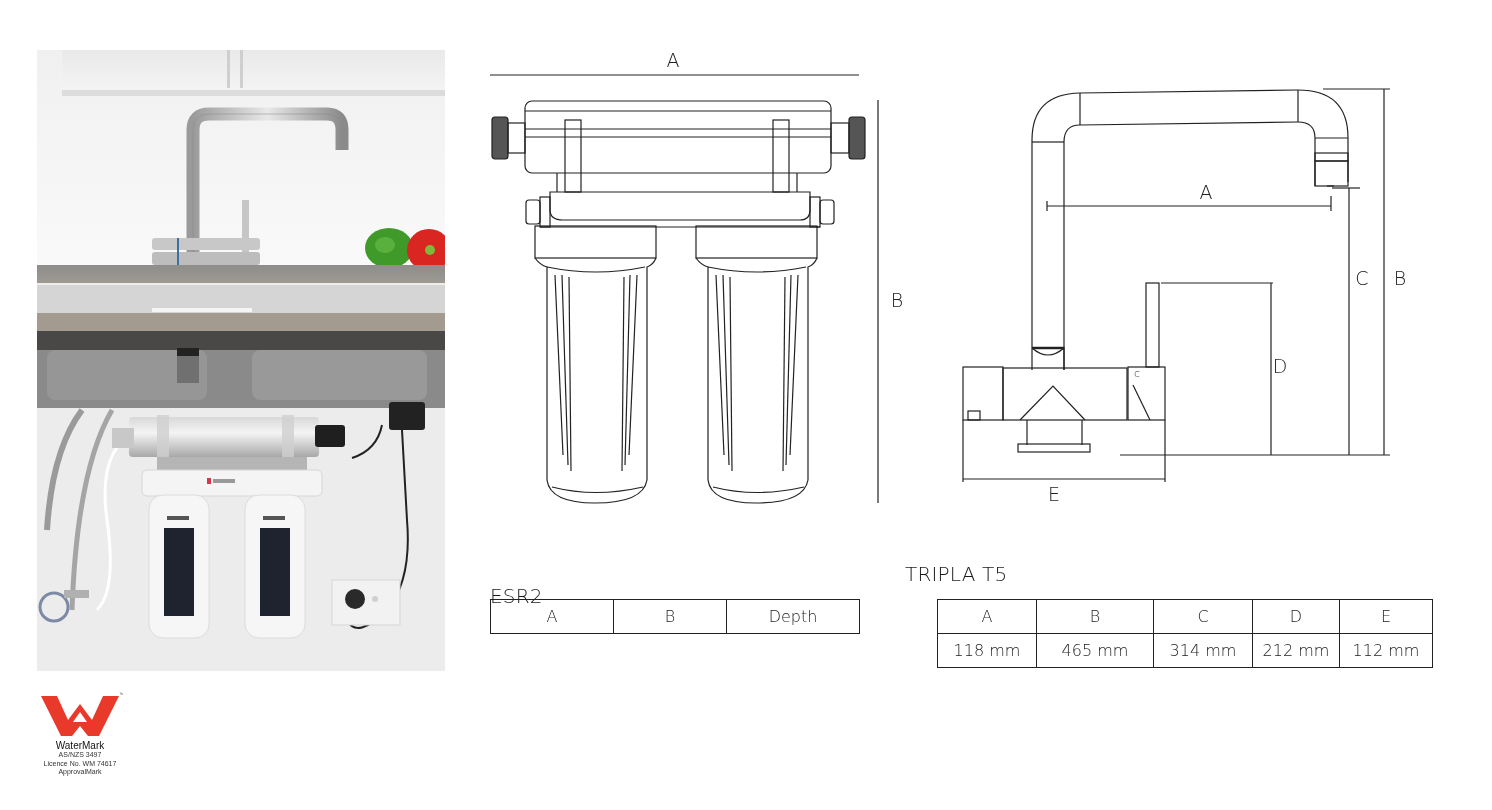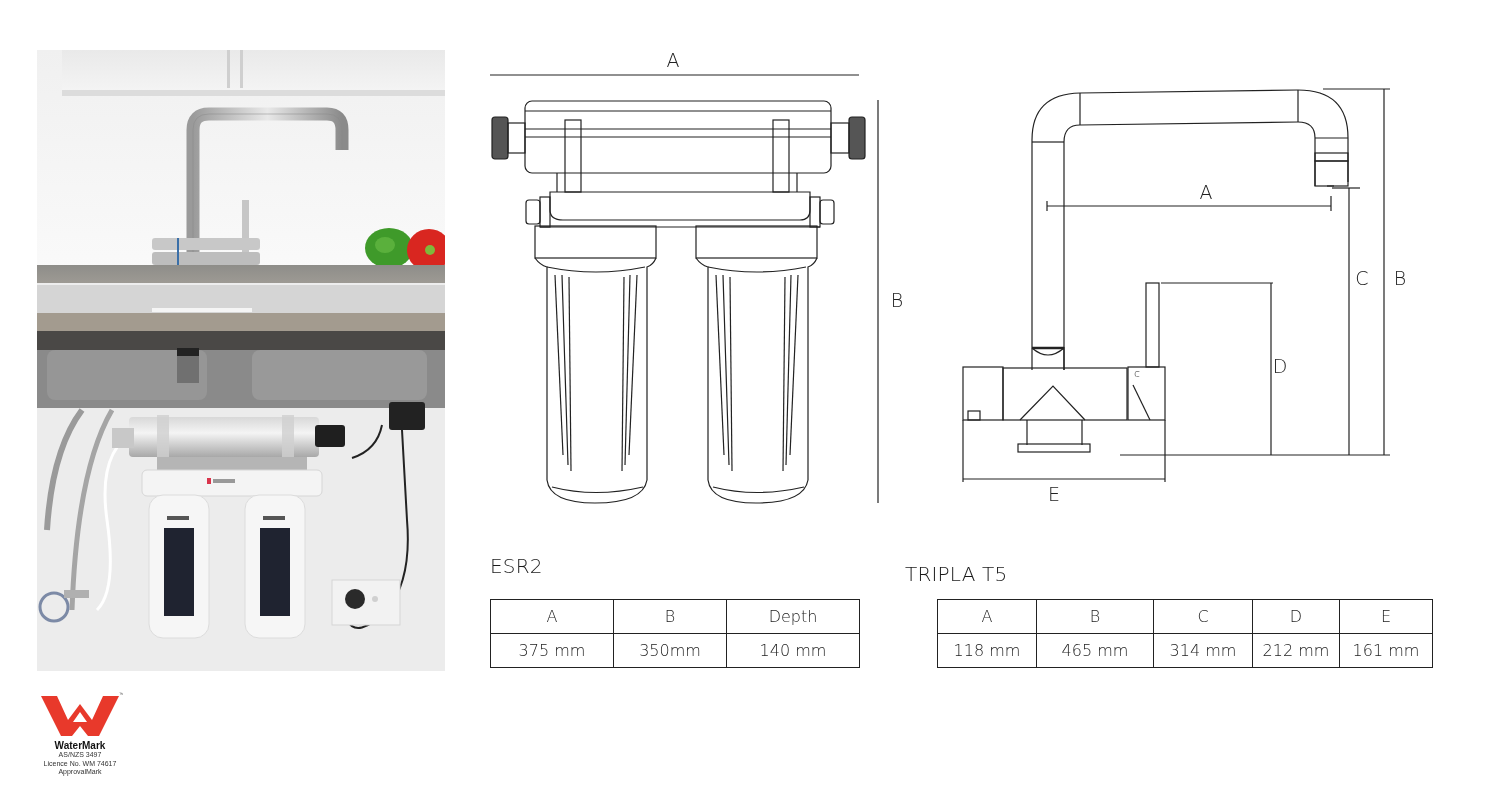--- a/index.html
+++ b/index.html
@@ -18,21 +18,21 @@
   
   .product-title { position:absolute; font-size:20px; font-weight:300; letter-spacing:0.2px; color:#1a1a1a; }
 
   
   table.spec { position:absolute; border-collapse:collapse; font-size:16px; color:#222; }
   table.spec td { border:1.3px solid #222; text-align:center; height:33px; padding:0; font-weight:300; }
 
   
   .wm { left:30px; top:690px; width:100px; text-align:center; }
   .wm .logo { display:block; margin:0 auto; }
-  .wm .name { font-family:"Liberation Sans", sans-serif; font-weight:bold; font-size:10px; color:#111; margin-top:0px; }
+  .wm .name { font-family:"Liberation Sans", sans-serif; font-weight:normal; font-size:10px; color:#111; margin-top:0px; }
   .wm .small { font-family:"Liberation Sans", sans-serif; font-size:7px; color:#333; line-height:8.5px; }
 </style>
 </head>
 <body>
 
 <div class="abs photo">
   <svg width="408" height="621" viewBox="0 0 408 621">
     <defs>
       <linearGradient id="wall" x1="0" y1="0" x2="0" y2="1">
         <stop offset="0" stop-color="#f0f0f0"></stop>
@@ -226,52 +226,47 @@
     <path d="M77 340 L77 365 M132 340 L132 365"></path>
     <rect x="68" y="364" width="72" height="8"></rect>
 
     <line x1="13" y1="340" x2="13" y2="402"></line>
     <line x1="215" y1="340" x2="215" y2="402"></line>
     <line x1="13" y1="399" x2="215" y2="399"></line>
     <text x="104" y="421" font-size="19" stroke="none" text-anchor="middle">E</text>
   </svg>
 </div>
 
-<div class="product-title" style="left:490px; top:554px;">ESR2</div>
+<div class="product-title" style="left:490px; top:584px;">ESR2</div>
 <table class="spec" style="left:490px; top:599px; width:370px;">
   <tbody>
       <tr>
     <td style="width:122px">A</td>
     <td style="width:112px">B</td>
     <td>Depth</td>
-  </tr>
-  <tr>
-    <td>375 mm</td>
-    <td>350mm</td>
-    <td>140 mm</td>
   </tr>
 </tbody>
   </table>
 
 <div class="product-title" style="left:905px; top:562px;">TRIPLA T5</div>
 <table class="spec" style="left:937px; top:599px; width:496px;">
   <tbody>
       <tr>
     <td style="width:98px">A</td>
     <td style="width:116px">B</td>
     <td style="width:98px">C</td>
     <td style="width:86px">D</td>
     <td>E</td>
   </tr>
   <tr>
     <td>118 mm</td>
     <td>465 mm</td>
     <td>314 mm</td>
     <td>212 mm</td>
-    <td>161 mm</td>
+    <td>112 mm</td>
   </tr>
 </tbody>
   </table>
 
 <div class="abs wm">
   <svg class="logo" width="86" height="50" viewBox="0 0 86 50">
     <path d="M4 6 L20 6 L31 30 L43 14 L55 30 L66 6 L82 6 L62 46 L51 46 L43 36 L35 46 L24 46 Z" fill="#e8392b"></path>
     <path d="M43 22 L36 32 L43 32 L43 36 L43 32 L50 32 Z" fill="#ffffff"></path>
     <text x="82" y="6" font-size="5" fill="#555" font-family="Liberation Sans, sans-serif">™</text>
   </svg>

